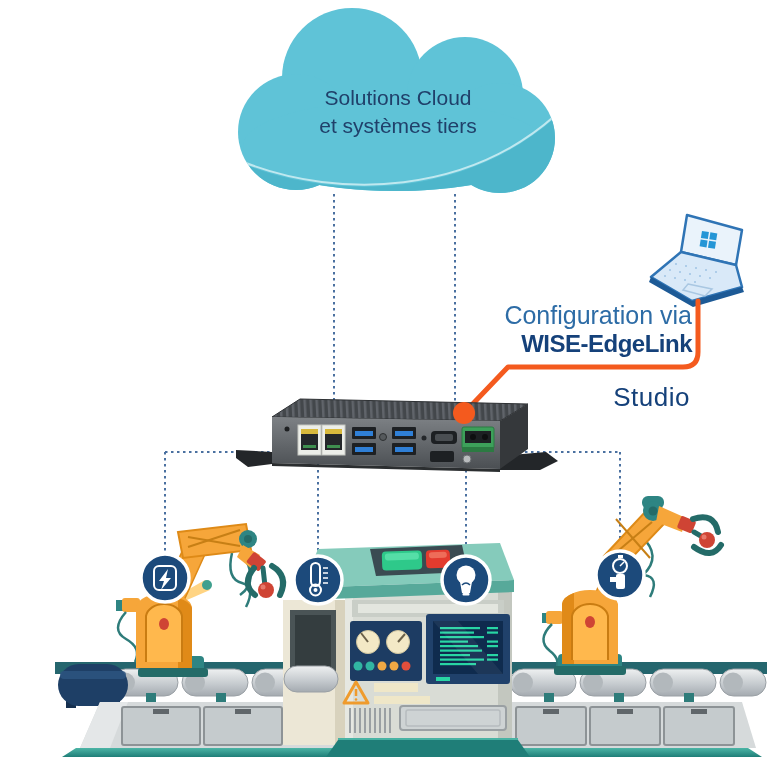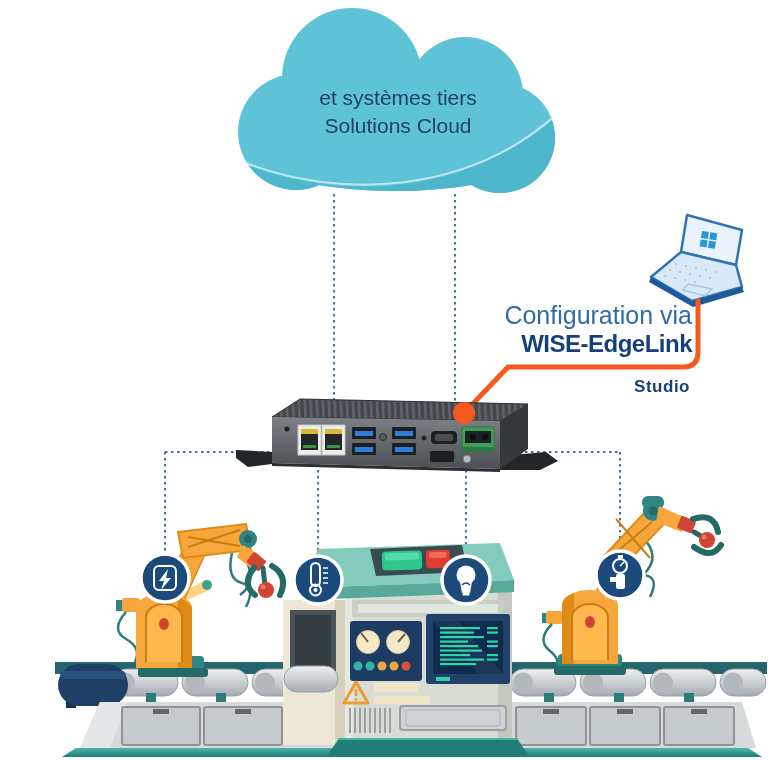--- a/index.html
+++ b/index.html
@@ -5,22 +5,22 @@
   html,body{margin:0;padding:0;background:#ffffff;}
   #stage{position:relative;width:768px;height:760px;background:#ffffff;overflow:hidden;
          font-family:"Liberation Sans",sans-serif;}
   #scene{position:absolute;left:0;top:0;}
   .cloud-label{position:absolute;left:268px;top:84px;width:260px;text-align:center;
     color:var(--navy,#20406a);font-size:21px;line-height:28px;font-weight:500;}
   .callout{position:absolute;right:76px;top:303px;width:300px;text-align:right;}
   .callout-prefix{font-size:25px;line-height:24px;color:var(--link-blue,#2d6ca6);font-weight:400;}
   .callout-brand{font-size:24px;line-height:30px;font-weight:800;letter-spacing:-0.5px;
     color:var(--brand-blue,#15417a);margin-top:2px;}
-  .callout-suffix{font-size:17px;line-height:24px;font-weight:700;letter-spacing:0.5px;
-    color:var(--brand-blue,#15417a);margin-top:16px;padding-right:2px;}
+  .callout-suffix{font-size:26px;line-height:24px;font-weight:400;letter-spacing:0.5px;
+    color:var(--brand-blue,#15417a);margin-top:26px;padding-right:2px;}
 </style>
 </head>
 <body>
 
 <div id="stage">
 
 <svg id="scene" width="768" height="760" viewBox="0 0 768 760">
   <defs>
     <clipPath id="cloudClip">
       <circle cx="352" cy="78" r="70"></circle>
@@ -400,22 +400,22 @@
       <rect x="618" y="555" width="5" height="3" fill="#ffffff"></rect>
       <circle cx="620" cy="566" r="7" fill="none" stroke="#ffffff" stroke-width="2"></circle>
       <line x1="620" y1="566" x2="624" y2="562" stroke="#ffffff" stroke-width="1.5"></line>
       <rect x="616" y="574" width="9" height="15" rx="2" fill="#ffffff"></rect>
       <rect x="610" y="577" width="6" height="5" fill="#ffffff"></rect>
     </g>
   </g>
 </svg>
 
 <div class="cloud-label">
+  <div>Solutions Cloud</div>
   <div>et systèmes tiers</div>
-  <div>Solutions Cloud</div>
 </div>
 
 <div class="callout">
   <div class="callout-prefix">Configuration via</div>
   <div class="callout-brand">WISE-EdgeLink</div>
   <div class="callout-suffix">Studio</div>
 </div>
 
 </div>
 

